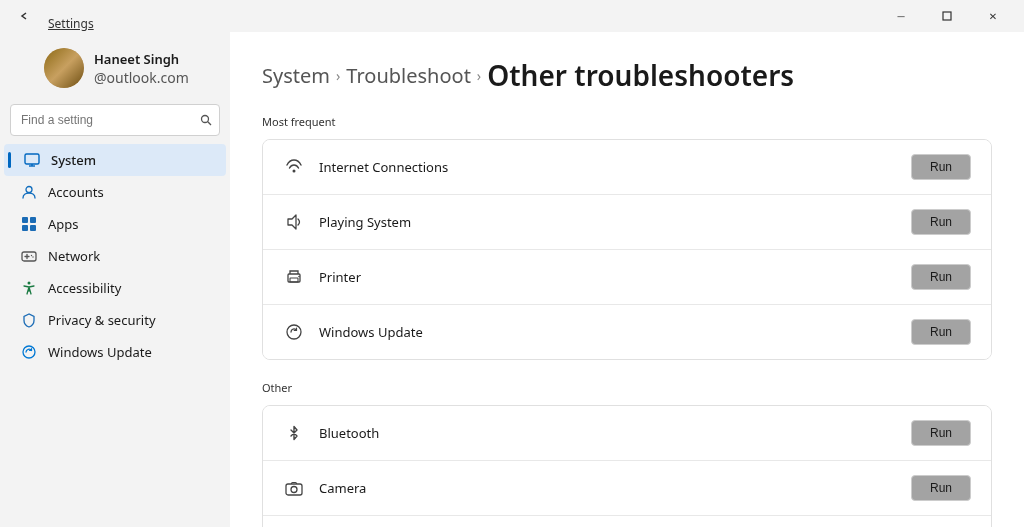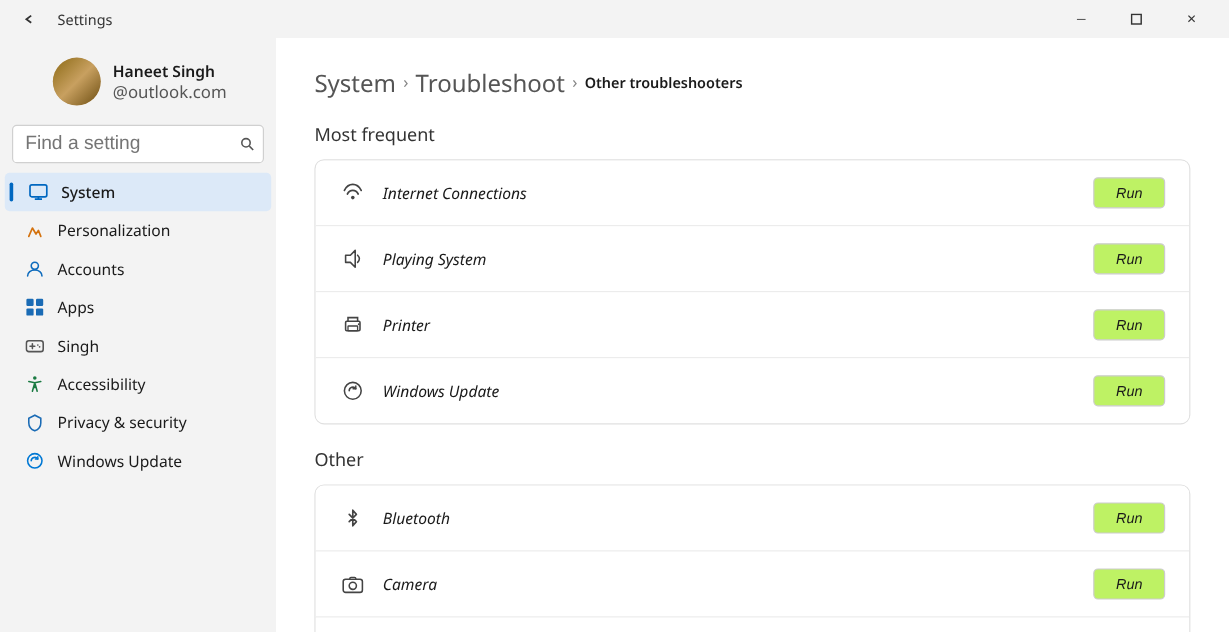--- a/index.html
+++ b/index.html
@@ -17,24 +17,25 @@
       height: 32px;
       background: #f3f3f3;
       display: flex;
       align-items: center;
       justify-content: space-between;
       padding: 0 8px;
       flex-shrink: 0;
     }
     .title-bar-left {
       display: flex;
-      align-items: center;
+      align-items: flex-end;
       gap: 8px;
       font-size: 12px;
       color: #333;
+      text-decoration: underline;
     }
     .title-bar-controls {
       display: flex;
       gap: 0;
     }
     .title-bar-btn {
       width: 46px;
       height: 32px;
       display: flex;
       align-items: center;
@@ -92,21 +93,21 @@
       margin: 0 10px 8px;
       position: relative;
     }
     .search-input {
       width: 100%;
       height: 32px;
       border-radius: 4px;
       border: 1px solid #d0d0d0;
       background: white;
       padding: 0 32px 0 10px;
-      font-size: 16px;
+      font-size: 12px;
       outline: none;
     }
     .search-icon-wrap {
       position: absolute;
       right: 8px;
       top: 50%;
       transform: translateY(-50%);
       color: #555;
       font-size: 12px;
     }
@@ -154,25 +155,25 @@
       align-items: center;
       gap: 6px;
       margin-bottom: 20px;
       font-size: 14px;
       color: #555;
     }
     .breadcrumb-separator { color: #888; }
     .breadcrumb-current {
       font-weight: 600;
       color: #1a1a1a;
-      font-size: 12px;
+      font-size: 28px;
     }
     .breadcrumb-link { color: #555; font-size: 20px; }
     .section-label {
-      font-size: 15px;
+      font-size: 11px;
       font-weight: 400;
       color: #333;
       margin-bottom: 10px;
     }
     .troubleshooter-list {
       border-radius: 8px;
       overflow: hidden;
       border: 1px solid #e0e0e0;
       margin-bottom: 20px;
     }
@@ -192,31 +193,30 @@
     }
     .item-icon {
       width: 22px;
       height: 22px;
       display: flex;
       align-items: center;
       justify-content: center;
       color: #444;
       flex-shrink: 0;
     }
-    .item-info { display: flex; flex-direction: column; font-style: italic; }
+    .item-info { display: flex; flex-direction: column; }
     .item-name { font-size: 13px; color: #1a1a1a; }
     .run-btn {
       padding: 5px 18px;
       border: 1px solid #ccc;
-      background: #bef264;
+      background: #a3a3a3;
       border-radius: 4px;
       font-size: 12px;
       cursor: pointer;
       color: #1a1a1a;
-      font-style: italic;
     }
     
     svg { display: block; }
   </style>
 </head>
 <body>
 
 <div class="title-bar">
   <div class="title-bar-left">
     <button class="title-bar-btn" style="width:32px;">
@@ -266,28 +266,20 @@
             <rect x="1" y="2" width="14" height="10" rx="1.5" stroke="#0067c0" stroke-width="1.4" fill="none"></rect>
             <line x1="5" y1="14" x2="11" y2="14" stroke="#0067c0" stroke-width="1.4"></line>
             <line x1="8" y1="12" x2="8" y2="14" stroke="#0067c0" stroke-width="1.4"></line>
           </svg>
       </span>
       <span>System</span>
     </div>
 
 
 
-    <div class="nav-item">
-      <span class="nav-icon">
-        <svg width="16" height="16" viewBox="0 0 16 16">
-            <path d="M3 13l3-7 3 5 2-3 2 5" stroke="#d4720e" stroke-width="1.4" fill="none" stroke-linecap="round" stroke-linejoin="round"></path>
-          </svg>
-      </span>
-      <span>Personalization</span>
-    </div>
 
     <div class="nav-item">
       <span class="nav-icon">
         <svg width="16" height="16" viewBox="0 0 16 16">
             <circle cx="8" cy="5.5" r="3" stroke="#0f6cbd" stroke-width="1.3" fill="none"></circle>
             <path d="M2 14c0-3 2.7-5 6-5s6 2 6 5" stroke="#0f6cbd" stroke-width="1.3" fill="none" stroke-linecap="round"></path>
           </svg>
       </span>
       <span>Accounts</span>
     </div>
@@ -308,21 +300,21 @@
     <div class="nav-item">
       <span class="nav-icon">
         <svg width="16" height="16" viewBox="0 0 16 16">
             <rect x="1" y="4" width="14" height="9" rx="2" stroke="#555" stroke-width="1.3" fill="none"></rect>
             <line x1="6" y1="6.5" x2="6" y2="10.5" stroke="#555" stroke-width="1.3" stroke-linecap="round"></line>
             <line x1="4" y1="8.5" x2="8" y2="8.5" stroke="#555" stroke-width="1.3" stroke-linecap="round"></line>
             <circle cx="10.5" cy="7.5" r="0.7" fill="#555"></circle>
             <circle cx="12" cy="9" r="0.7" fill="#555"></circle>
           </svg>
       </span>
-      <span>Singh</span>
+      <span>Network</span>
     </div>
 
     <div class="nav-item">
       <span class="nav-icon">
         <svg width="16" height="16" viewBox="0 0 16 16">
             <circle cx="8" cy="3" r="1.5" fill="#1a7a42"></circle>
             <path d="M3 6l5 1 5-1M8 7l-2 7M8 7l2 7M8 7v4" stroke="#1a7a42" stroke-width="1.3" fill="none" stroke-linecap="round"></path>
           </svg>
       </span>
       <span>Accessibility</span>

